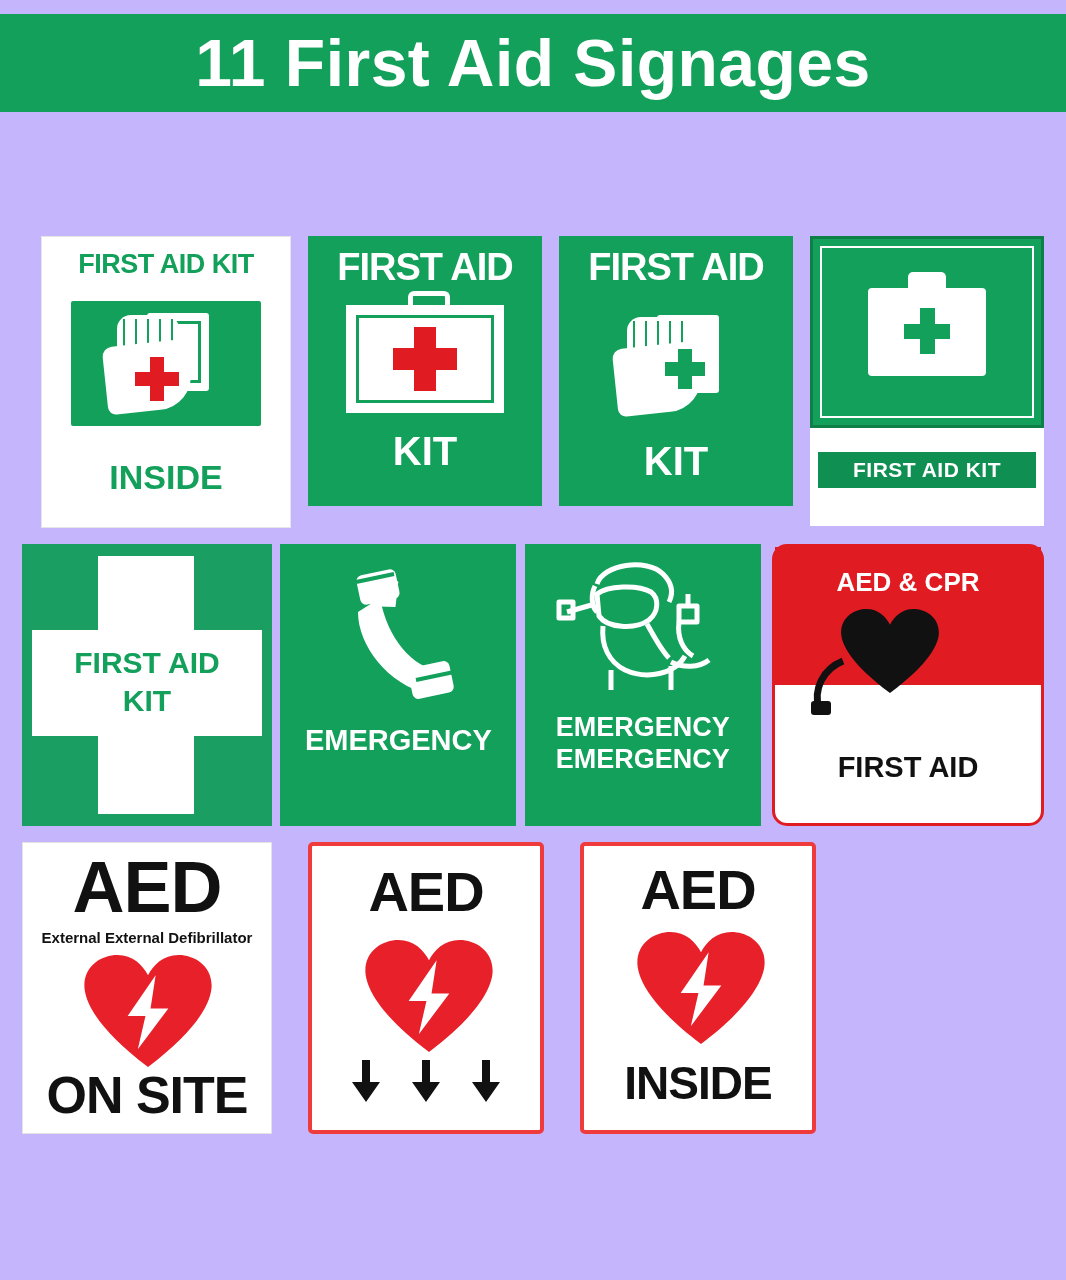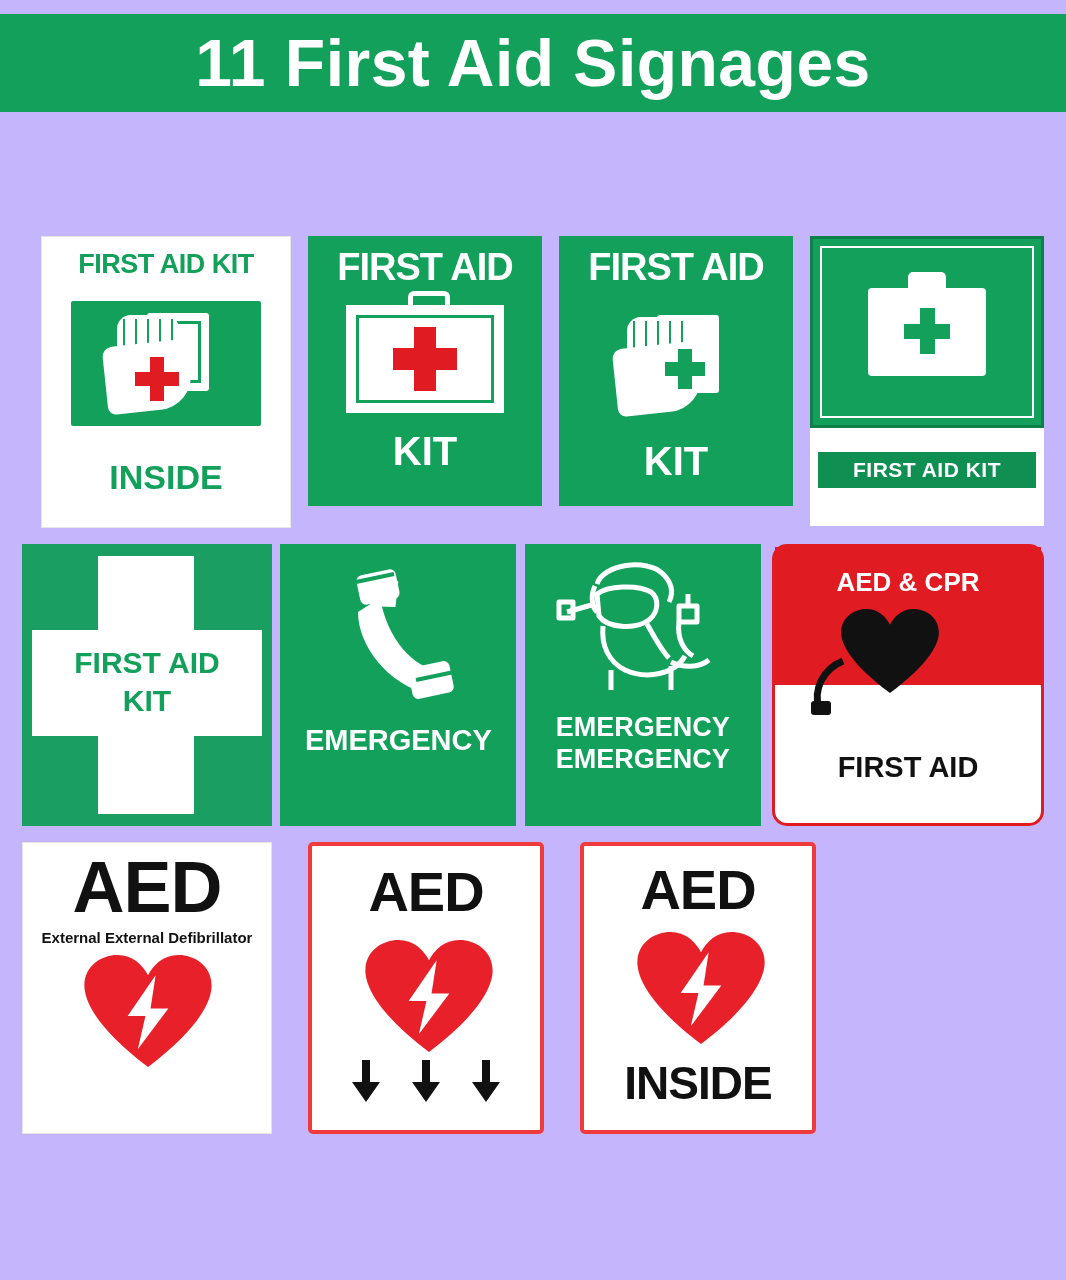--- a/index.html
+++ b/index.html
@@ -373,20 +373,21 @@
     <div class="row row3">
 
       <div class="tile">
         <div class="sign9">
           <div class="aed">AED</div>
           <div class="sub">External External Defibrillator</div>
           <svg class="heart" width="134" height="112" viewBox="0 0 100 88">
             <path d="M50 88 C 10 58, 0 36, 0 24 C 0 8, 14 0, 26 0 C 38 0, 46 8, 50 16 C 54 8, 62 0, 74 0 C 86 0, 100 8, 100 24 C 100 36, 90 58, 50 88 Z" fill="#e8202a"></path>
             <path d="M56 16 L34 48 L48 48 L42 74 L66 42 L52 42 Z" fill="#ffffff"></path>
           </svg>
+          <div class="bottom">ON SITE</div>
         </div>
       </div>
 
       <div class="sp-8"></div>
 
       <div class="tile">
         <div class="sign10">
           <div class="aed">AED</div>
           <svg class="heart" width="130" height="112" viewBox="0 0 100 88">
             <path d="M50 88 C 10 58, 0 36, 0 24 C 0 8, 14 0, 26 0 C 38 0, 46 8, 50 16 C 54 8, 62 0, 74 0 C 86 0, 100 8, 100 24 C 100 36, 90 58, 50 88 Z" fill="#e8202a"></path>

